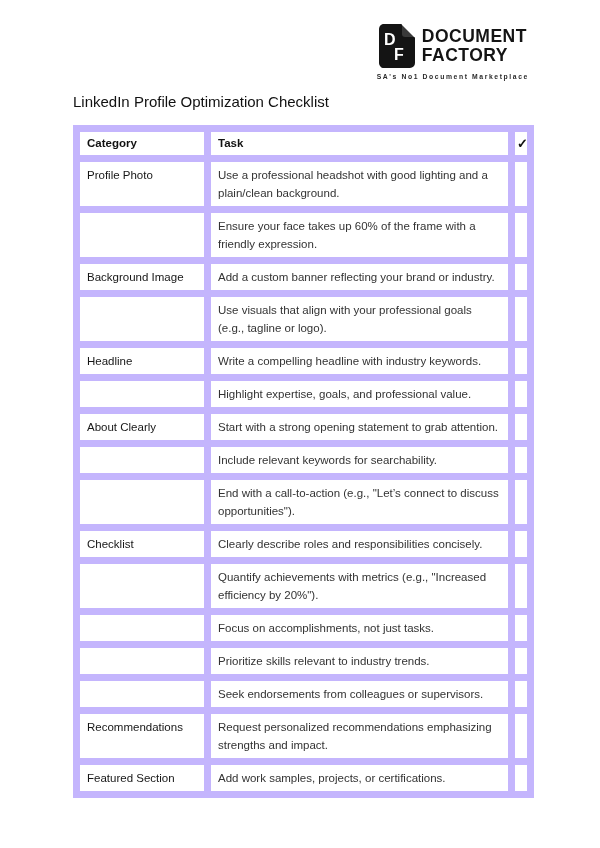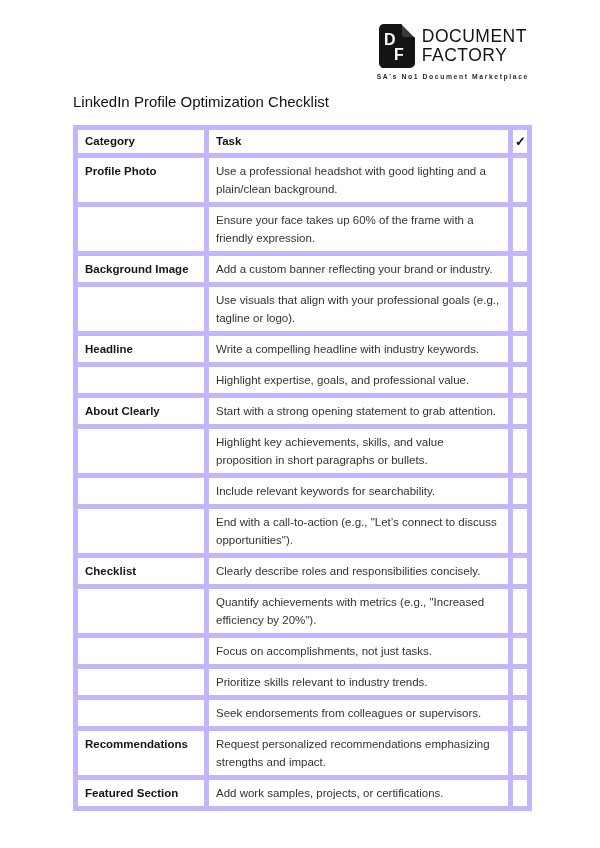--- a/index.html
+++ b/index.html
@@ -22,21 +22,21 @@
     flex-direction:column;
     align-items:center;
   }
   .logo-top{
     display:flex;
     align-items:center;
     gap:7px;
   }
   .logo-mark{width:36px;height:44px;flex:0 0 auto;}
   .logo-name{
-    font-weight:normal;
+    font-weight:bold;
     font-size:17.5px;
     line-height:19px;
     letter-spacing:0.5px;
     color:#141414;
   }
   .logo-tagline{
     margin-top:5px;
     font-size:6.8px;
     font-weight:bold;
     letter-spacing:1.6px;
@@ -63,21 +63,21 @@
     border-collapse:collapse;
     table-layout:fixed;
     font-size:11.5px;
     color:#333333;
   }
   table.checklist col.c-cat{width:131px;}
   table.checklist col.c-task{width:304px;}
   table.checklist col.c-check{width:19px;}
   table.checklist th,
   table.checklist td{
-    border:5px solid #c4b5fd;
+    border:7px solid #c4b5fd;
     vertical-align:top;
     padding:4px 8px 4px 7px;
     line-height:18px;
     overflow:hidden;
   }
   table.checklist th{
     text-align:left;
     font-size:11.5px;
     color:#111111;
     padding-top:3px;
@@ -86,21 +86,21 @@
   }
   table.checklist th.check, table.checklist td.check{
     text-align:center;
     padding-left:2px;
     padding-right:2px;
     font-weight:bold;
     font-size:13px;
     color:#111111;
   }
   table.checklist td.cat{
-    font-weight:bold;
+    font-weight:normal;
     color:#161616;
   }
 </style>
 </head>
 <body>
 
 <div class="page">
 
   <div class="logo">
     <div class="logo-top">
@@ -167,25 +167,20 @@
           <td class="task">Highlight expertise, goals, and professional value.</td>
           <td class="check"></td>
         </tr>
         <tr>
           <td class="cat">About Clearly</td>
           <td class="task">Start with a strong opening statement to grab attention.</td>
           <td class="check"></td>
         </tr>
         <tr>
           <td class="cat"></td>
-          <td class="task">Highlight key achievements, skills, and value proposition in short paragraphs or bullets.</td>
-          <td class="check"></td>
-        </tr>
-        <tr>
-          <td class="cat"></td>
           <td class="task">Include relevant keywords for searchability.</td>
           <td class="check"></td>
         </tr>
         <tr>
           <td class="cat"></td>
           <td class="task">End with a call-to-action (e.g., "Let’s connect to discuss opportunities").</td>
           <td class="check"></td>
         </tr>
         <tr>
           <td class="cat">Checklist</td>

